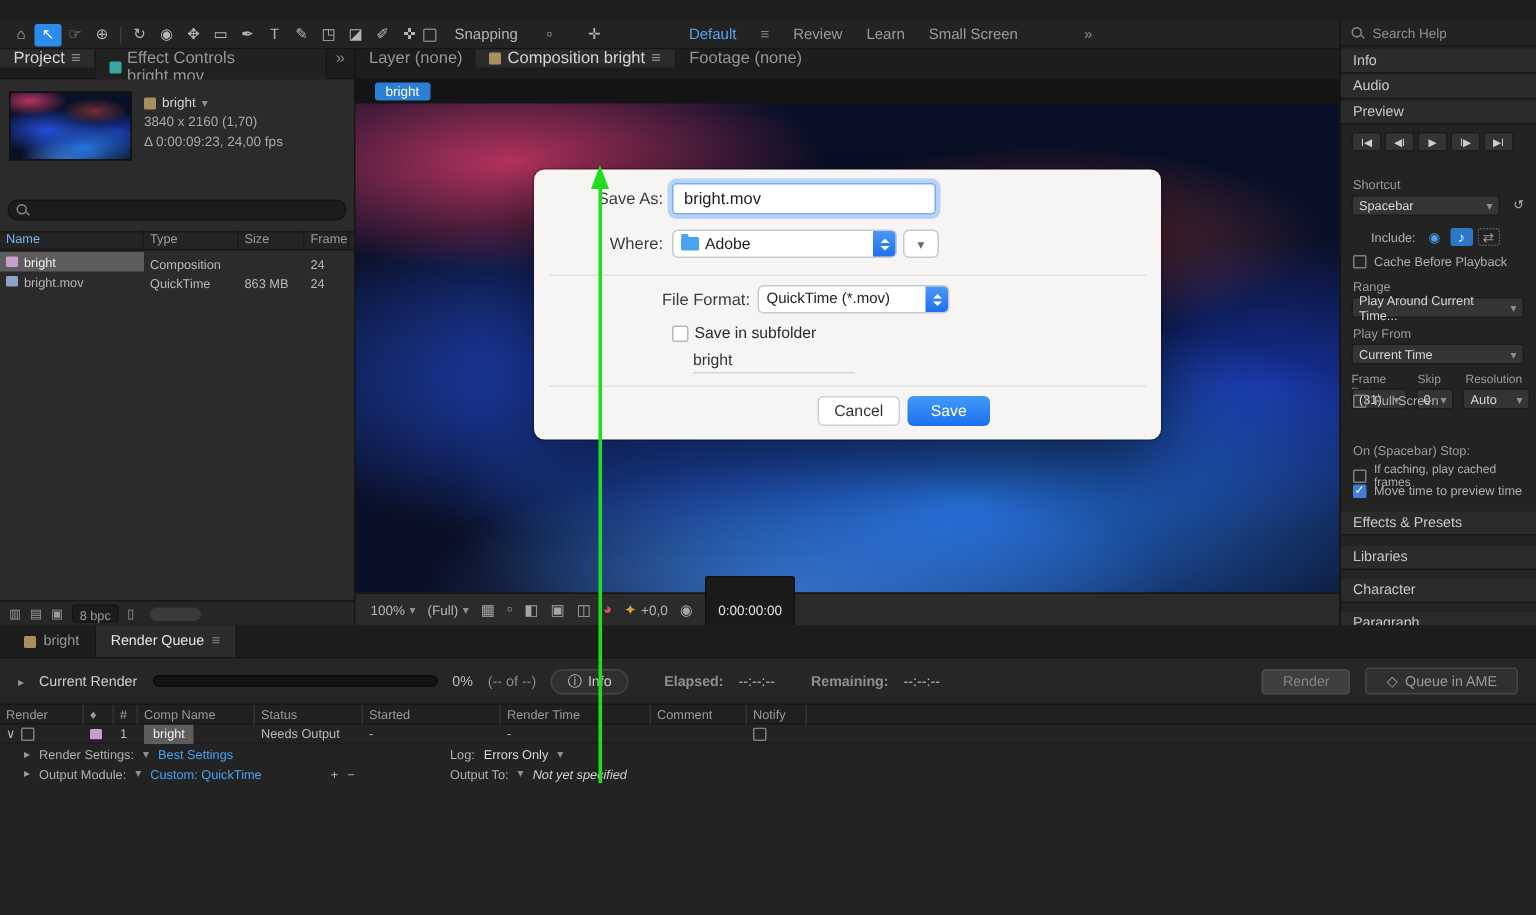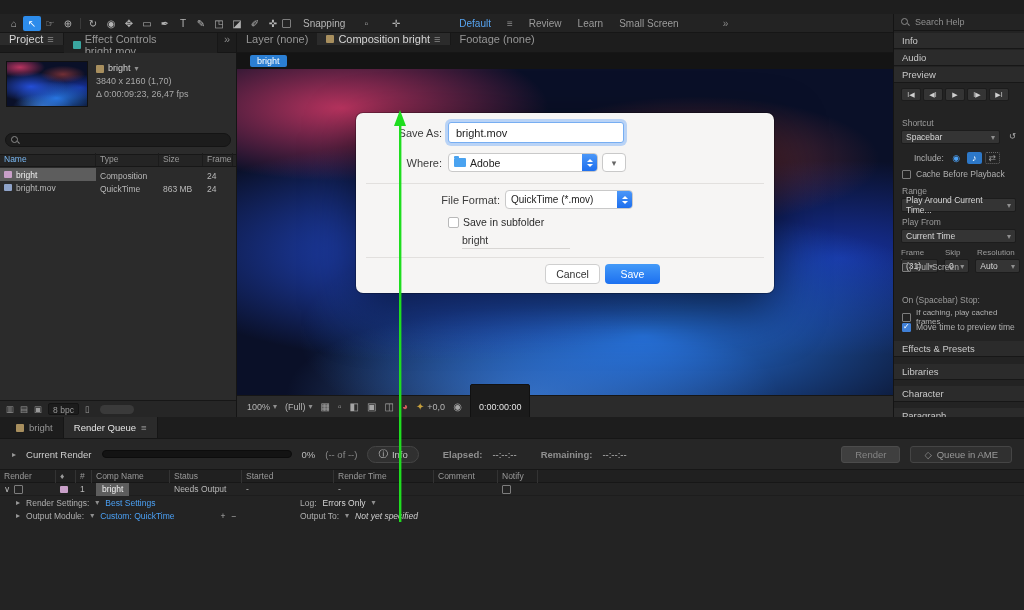--- a/index.html
+++ b/index.html
@@ -214,21 +214,21 @@
     </div>
     <div class="pbody">
       <div class="pthumb art"></div>
       <div class="pmeta">
         <div class="pname">
           <span class="sq tan"></span>
           <span>bright</span>
           <span class="caret">▾</span>
         </div>
         <div class="pline">3840 x 2160 (1,70)</div>
-        <div class="pline">Δ 0:00:09:23, 26,47 fps</div>
+        <div class="pline">Δ 0:00:09:23, 24,00 fps</div>
       </div>
       <div class="psearch">
         <span class="mag"></span>
       </div>
       <div class="phead">
         <span class="c nm">Name</span>
         <span class="c ty">Type</span>
         <span class="c sz">Size</span>
         <span class="c fr">Frame Ra...</span>
       </div>

